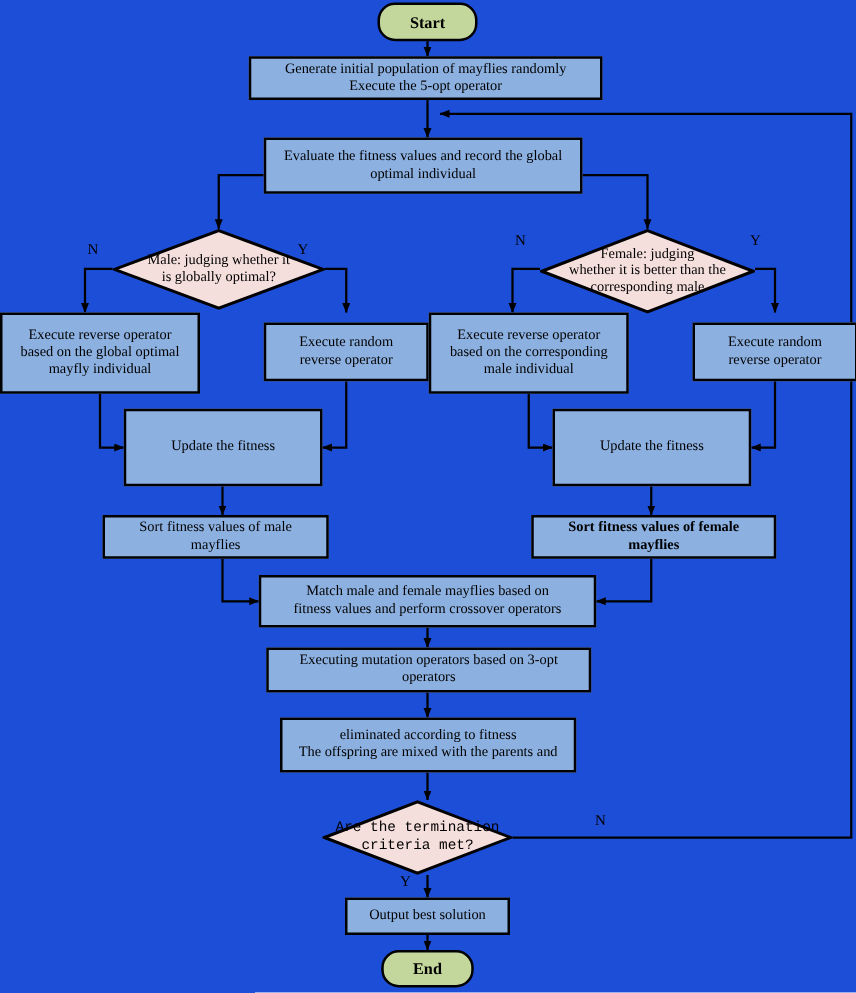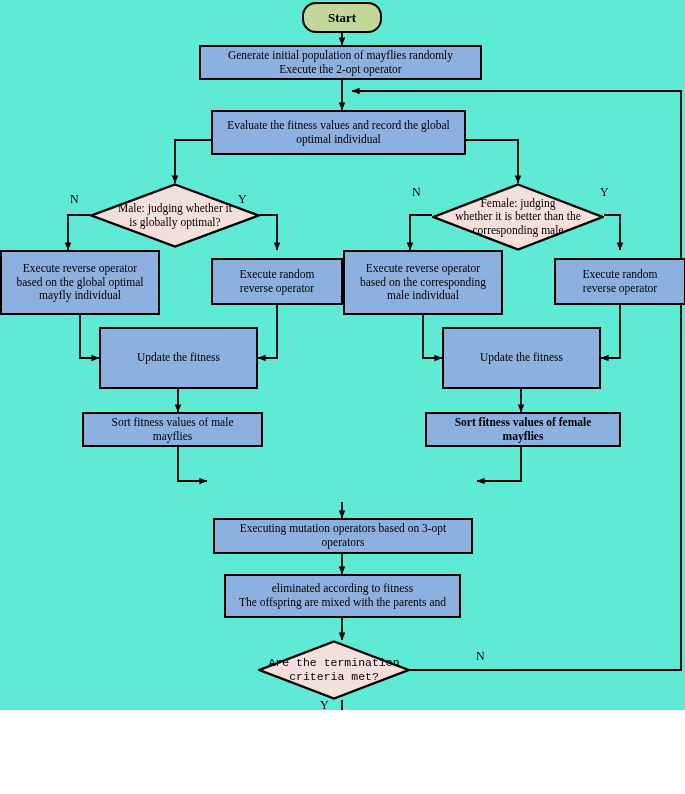--- a/index.html
+++ b/index.html
@@ -3,22 +3,22 @@
 <meta charset="utf-8">
 <style>
   html, body {
     margin: 0;
     padding: 0;
     background: #ffffff;
   }
   #canvas {
     position: relative;
     width: 685px;
-    height: 710px;
-    background: #5eead4;
+    height: 794px;
+    background: #1d4ed8;
     font-family: "Liberation Serif", "DejaVu Serif", serif;
     overflow: hidden;
   }
   svg.edges {
     position: absolute;
     left: 0;
     top: 0;
     width: 685px;
     height: 794px;
     pointer-events: none;
@@ -135,21 +135,21 @@
     </g>
   </svg>
 
   <div class="node terminal" style="left:302px; top:2px; width:80px; height:31px;">
     <span>Start</span>
   </div>
 
   <div class="node proc" style="left:199px; top:45px; width:283px; height:35px;">
     <div>
       <div>Generate initial population of mayflies randomly</div>
-      <div>Execute the 2-opt operator</div>
+      <div>Execute the 5-opt operator</div>
     </div>
   </div>
 
   <div class="node proc" style="left:211px; top:110px; width:255px; height:45px;">
     <div>
       <div>Evaluate the fitness values and record the global</div>
       <div>optimal individual</div>
     </div>
   </div>
 
@@ -224,20 +224,26 @@
     </div>
   </div>
 
   <div class="node proc" style="left:425px; top:412px; width:196px; height:35px;font-weight:bold;">
     <div>
       <div>Sort fitness values of female</div>
       <div>mayflies</div>
     </div>
   </div>
 
+  <div class="node proc" style="left:207px; top:460px; width:270px; height:42px;">
+    <div>
+      <div>Match male and female mayflies based on</div>
+      <div>fitness values and perform crossover operators</div>
+    </div>
+  </div>
 
   <div class="node proc" style="left:213px; top:518px; width:260px; height:36px;text-align:center;">
     <div>
       <div>Executing mutation operators based on 3-opt</div>
       <div>operators</div>
     </div>
   </div>
 
   <div class="node proc" style="left:224px; top:574px; width:237px; height:44px;">
     <div>

